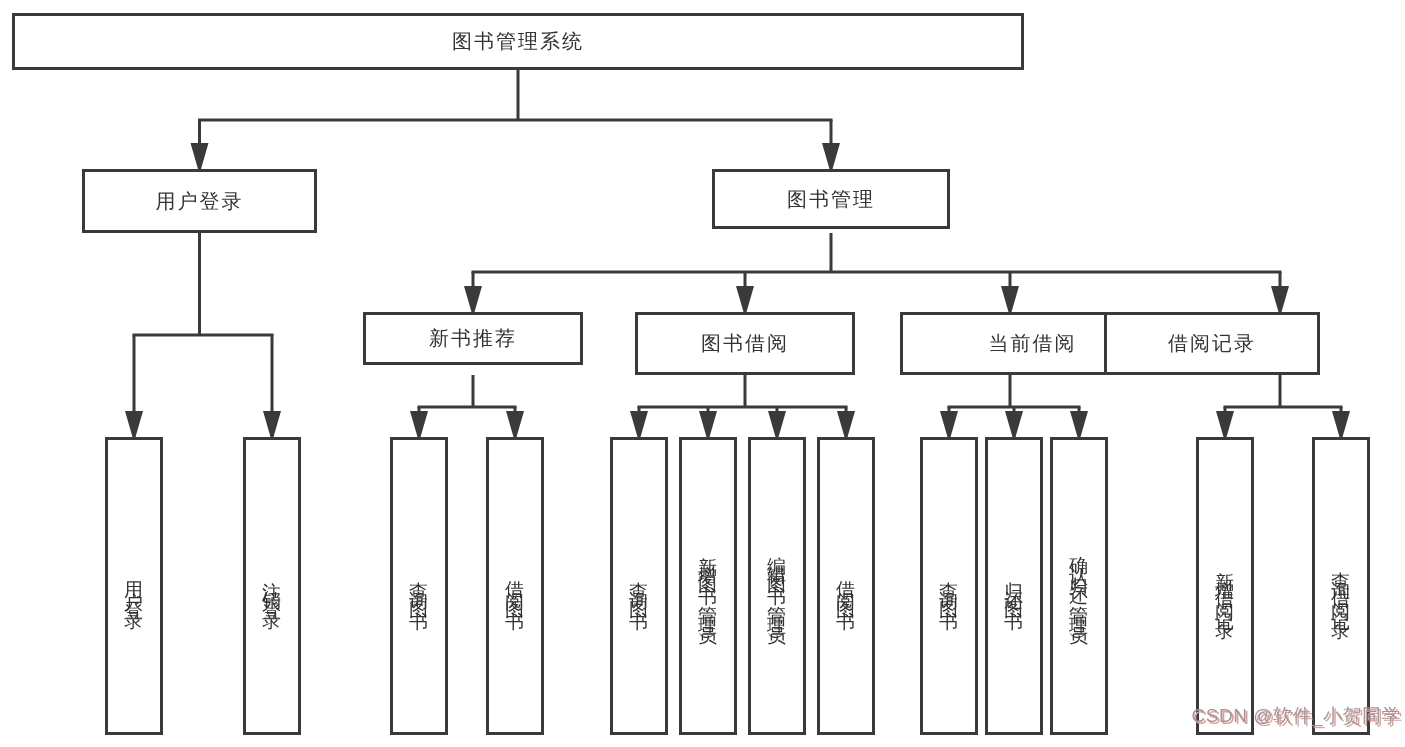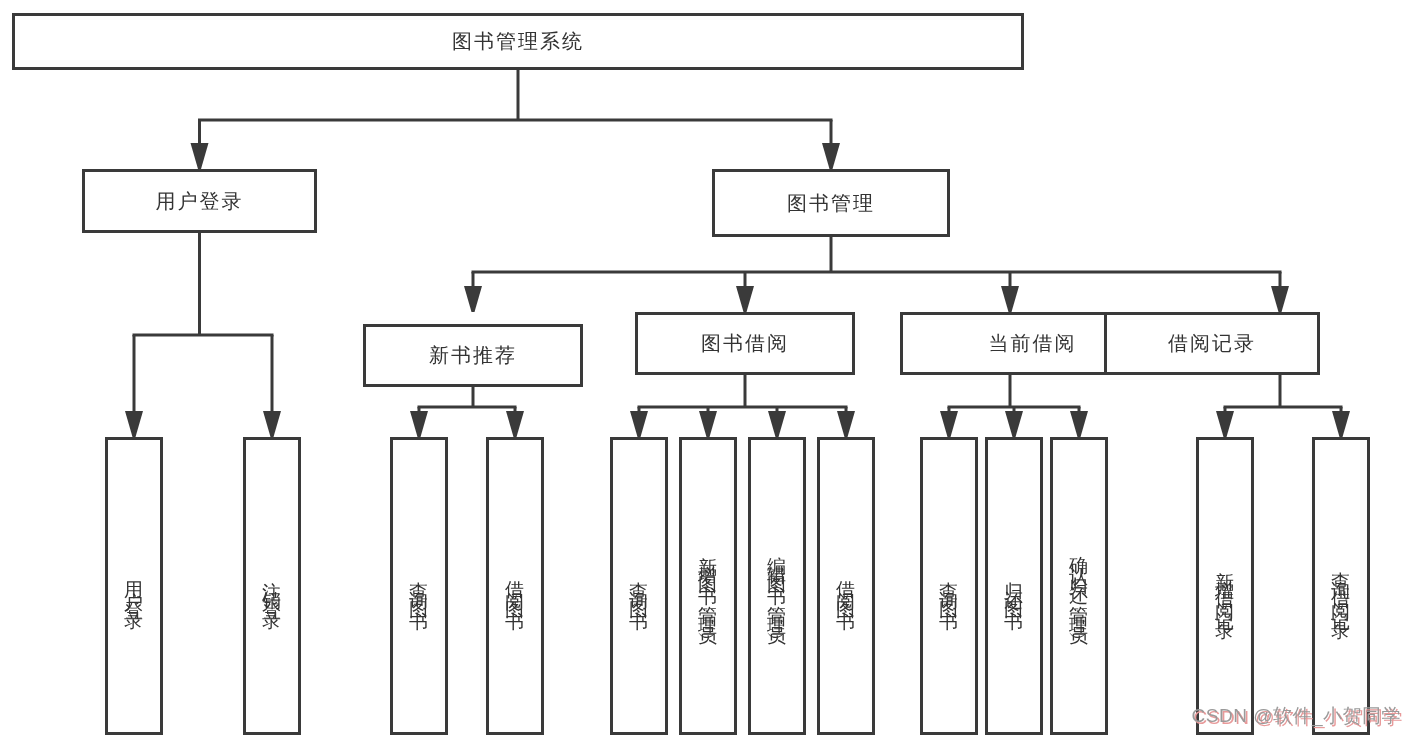--- a/index.html
+++ b/index.html
@@ -146,25 +146,25 @@
     </g>
   </svg>
 
   <div class="node h" style="left:12px; top:13px; width:1012px; height:57px;">
     <span>图书管理系统</span>
   </div>
 
   <div class="node h" style="left:82px; top:169px; width:235px; height:64px;">
     <span>用户登录</span>
   </div>
-  <div class="node h" style="left:712px; top:169px; width:238px; height:68px;">
+  <div class="node h" style="left:712px; top:169px; width:238px; height:60px;">
     <span>图书管理</span>
   </div>
 
-  <div class="node h" style="left:363px; top:324px; width:220px; height:63px;">
+  <div class="node h" style="left:363px; top:312px; width:220px; height:53px;">
     <span>新书推荐</span>
   </div>
   <div class="node h" style="left:635px; top:312px; width:220px; height:63px;text-align:right;">
     <span>图书借阅</span>
   </div>
   <div class="node h" style="left:900px; top:312px; width:257px; height:63px;padding-left:8px;">
     <span>当前借阅</span>
   </div>
   <div class="node h" style="left:1104px; top:312px; width:216px; height:63px;">
     <span>借阅记录</span>

